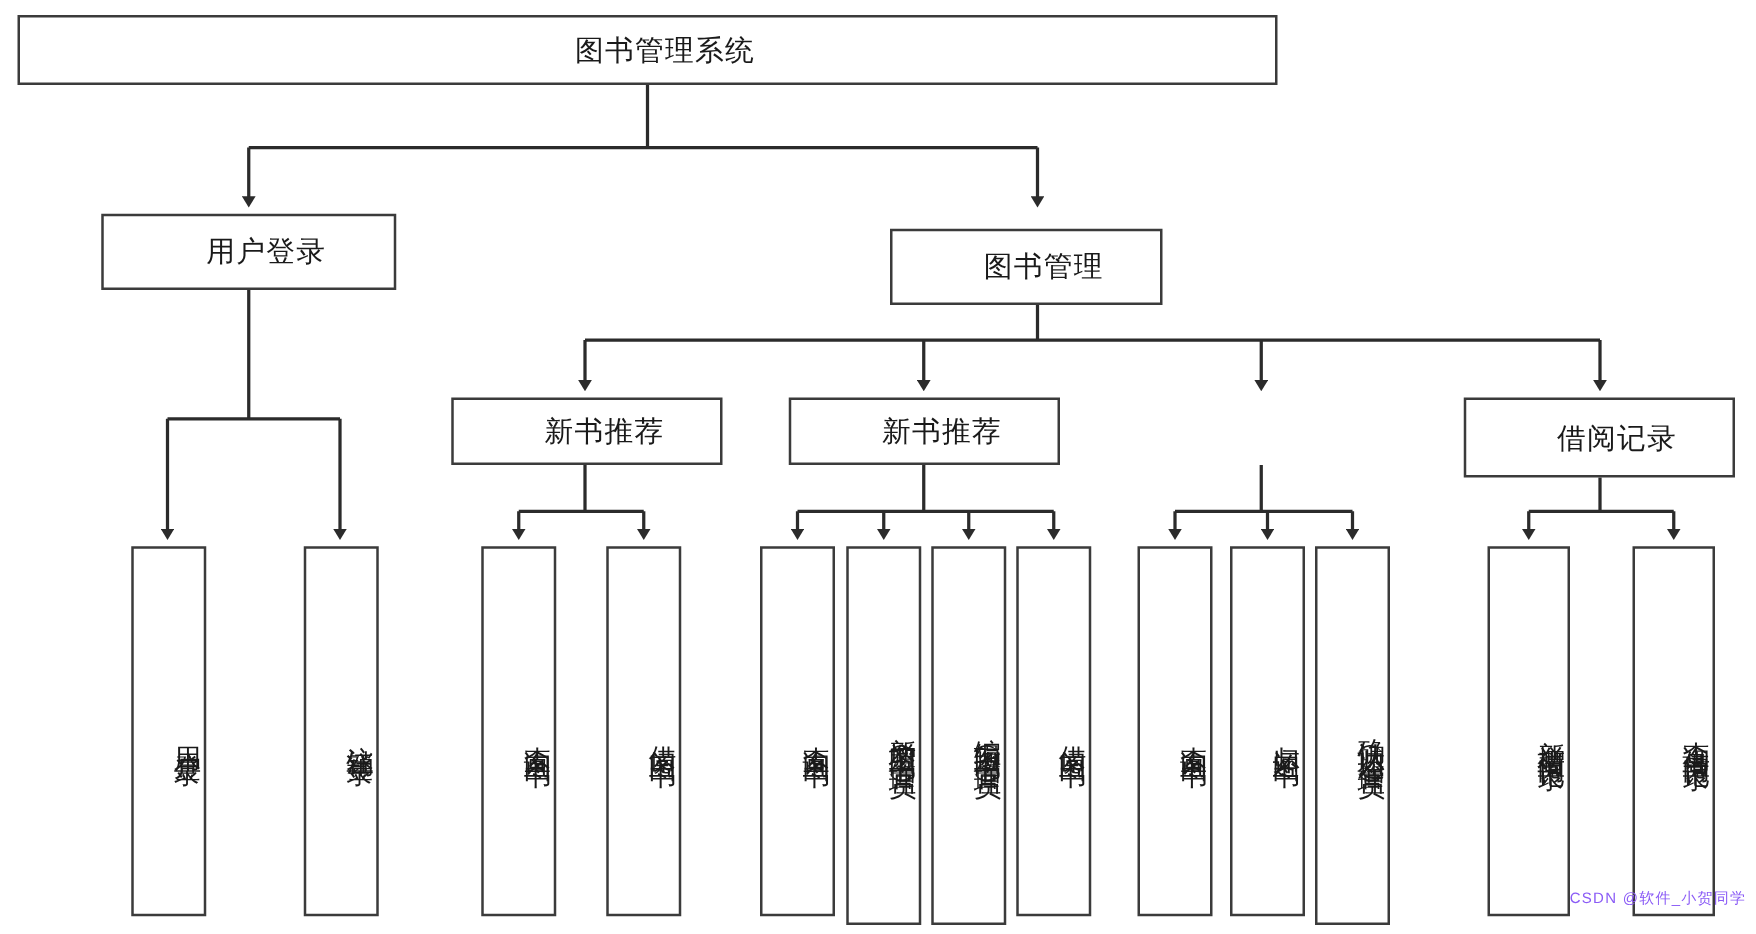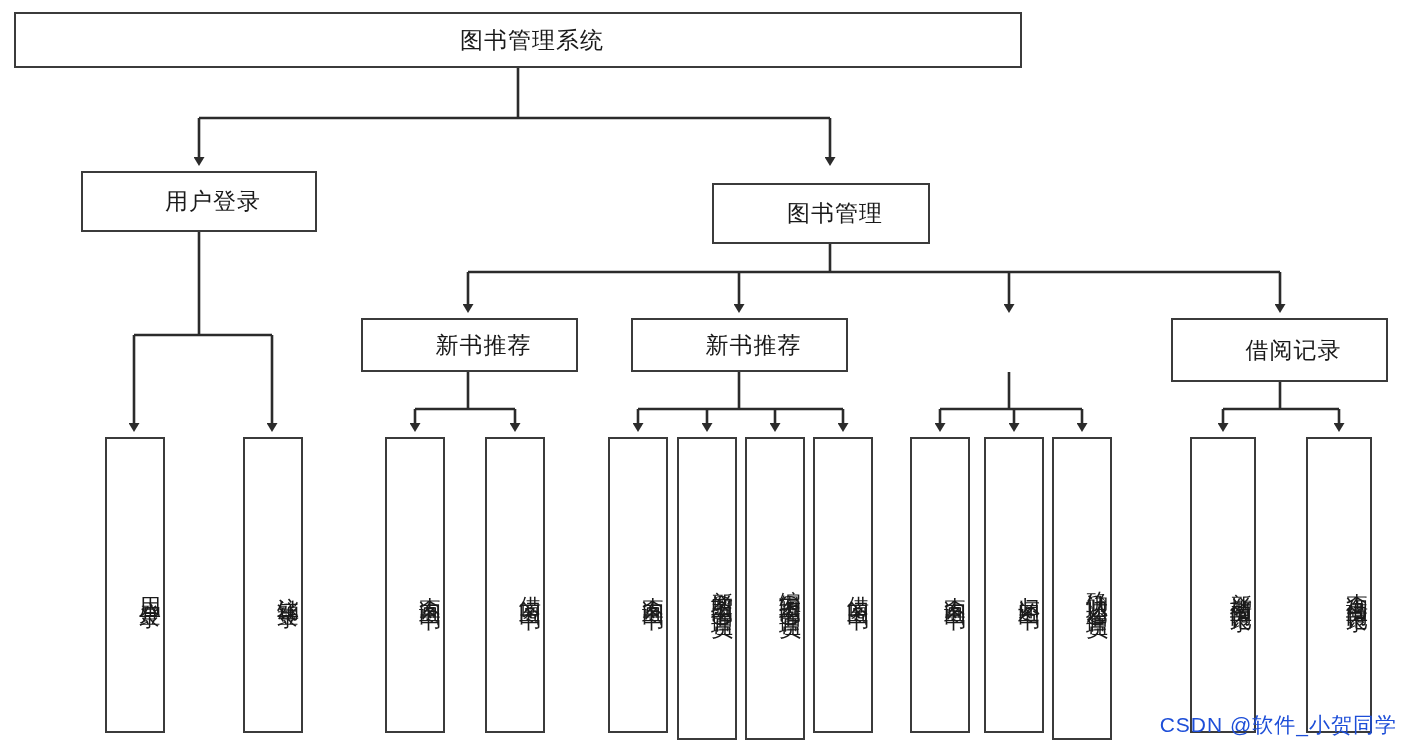--- a/index.html
+++ b/index.html
@@ -28,23 +28,23 @@
     writing-mode:vertical-rl;
     text-orientation:upright;
     letter-spacing:4px;
     padding-top:4px;
     align-items:flex-start;
     justify-content:center;
   }
   .node.vert span{display:block;}
   .watermark{
     position:absolute;
-    right:8px;bottom:8px;
-    font-size:21px;
-    color:#1d4ed8;
+    right:8px;bottom:20px;
+    font-size:12px;
+    color:#8b5cf6;
     letter-spacing:1px;
     white-space:nowrap;
     pointer-events:none;
   }
 </style>
 </head>
 <body>
 
 <div id="canvas">
 

